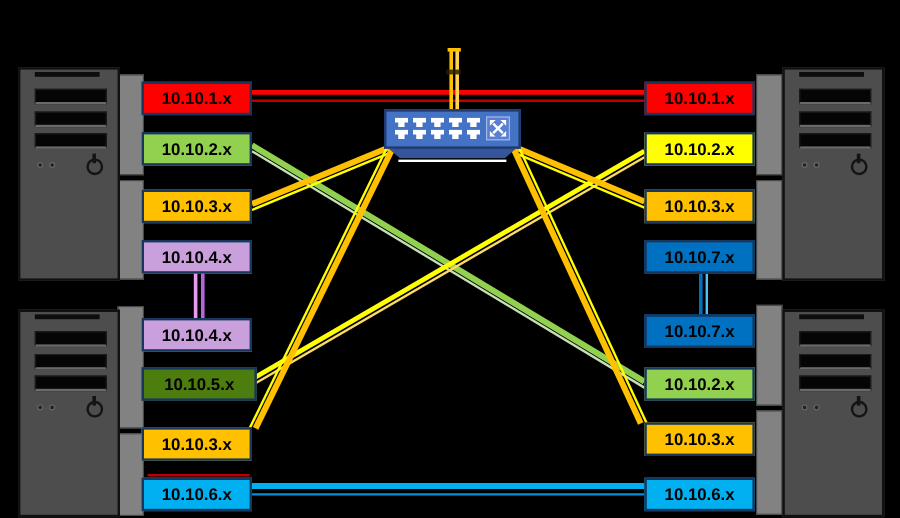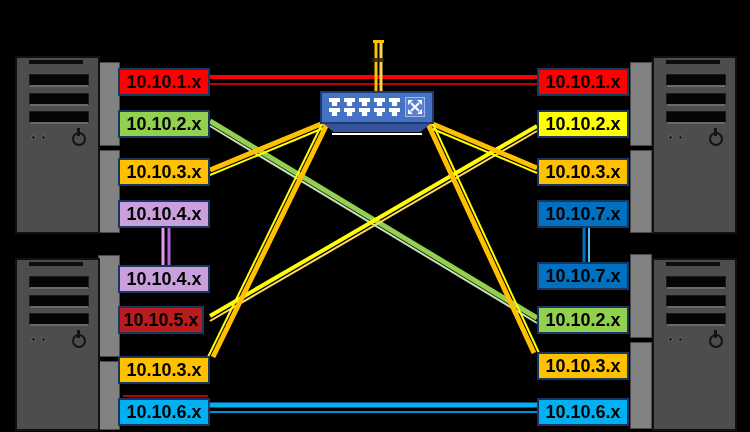--- a/index.html
+++ b/index.html
@@ -8,21 +8,21 @@
   svg.wires{position:absolute;left:0;top:0;z-index:1;}
   .bar{position:absolute;background:#828282;border:1px solid #4a4a4a;box-sizing:border-box;z-index:2;}
   .tower{position:absolute;background:#4d4d4d;border:2px solid #111;box-sizing:border-box;z-index:2;}
   .vent{position:absolute;background:#0d0d0d;}
   .bay{position:absolute;background:#050505;border:1px solid #1c1c1c;border-bottom:2px solid #6a6a6a;box-sizing:border-box;}
   .led{position:absolute;width:5px;height:5px;border-radius:50%;background:#202020;border:1px solid #666;box-sizing:border-box;}
   .pwr-ring{position:absolute;width:14px;height:14px;border-radius:50%;border:2px solid #141414;box-sizing:border-box;}
   .pwr-stub{position:absolute;width:3px;height:8px;background:#141414;}
   .label-box{position:absolute;width:92px;height:28px;display:flex;align-items:center;justify-content:center;
              border:2px solid #17375E;box-sizing:border-box;z-index:3;
-             font-weight:bold;font-size:18px;color:#000;letter-spacing:0px;}
+             font-weight:bold;font-size:14px;color:#000;letter-spacing:0px;}
   .switch-body{position:absolute;background:#4472C4;border:2px solid #1E3A6E;box-sizing:border-box;z-index:3;}
   .port{position:absolute;width:11px;height:8px;background:#fff;
         clip-path:polygon(0 0,100% 0,100% 50%,74% 50%,74% 100%,26% 100%,26% 50%,0 50%);}
   .sw-icon{position:absolute;background:#5B7FD0;border:1px solid #A3B8E8;box-sizing:border-box;
            display:flex;align-items:center;justify-content:center;}
   .sw-base{position:absolute;background:#35549A;clip-path:polygon(0 0,100% 0,91% 100%,9% 100%);z-index:3;}
   .sw-baseline{position:absolute;background:#fff;z-index:3;}
   .extra{position:absolute;z-index:2;}
 </style>
 </head>
@@ -112,21 +112,21 @@
     </div>
     <div class="label-box" style="left: 118px; top: 158px; width: 92px; height: 28px; background: rgb(255, 192, 0);">
       <span>10.10.3.x</span>
     </div>
     <div class="label-box" style="left: 118px; top: 200px; width: 92px; height: 28px; background: rgb(201, 160, 220);">
       <span>10.10.4.x</span>
     </div>
     <div class="label-box" style="left: 118px; top: 265px; width: 92px; height: 28px; background: rgb(201, 160, 220);">
       <span>10.10.4.x</span>
     </div>
-    <div class="label-box" style="left: 118px; top: 306px; width: 86px; height: 28px; background: #b91c1c;">
+    <div class="label-box" style="left: 118px; top: 306px; width: 96px; height: 28px; background: #4d7c0f;">
       <span>10.10.5.x</span>
     </div>
     <div class="label-box" style="left: 118px; top: 356px; width: 92px; height: 28px; background: rgb(255, 192, 0);">
       <span>10.10.3.x</span>
     </div>
     <div class="label-box" style="left: 118px; top: 398px; width: 92px; height: 28px; background: rgb(0, 176, 240);">
       <span>10.10.6.x</span>
     </div>
     <div class="label-box" style="left: 537px; top: 68px; width: 92px; height: 28px; background: rgb(255, 0, 0);">
       <span>10.10.1.x</span>

